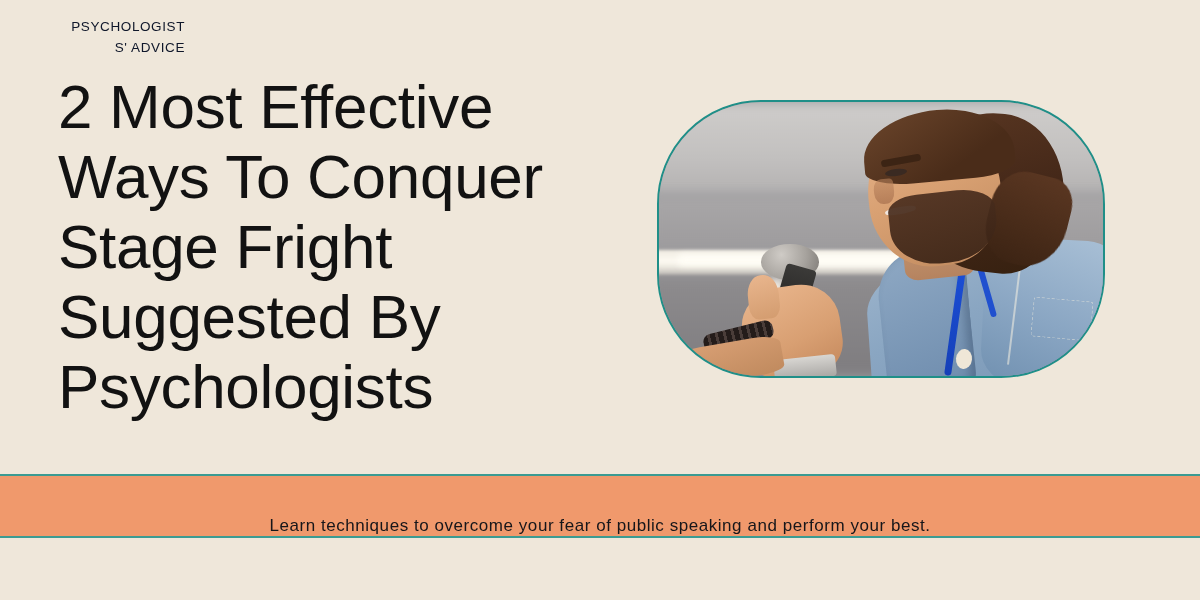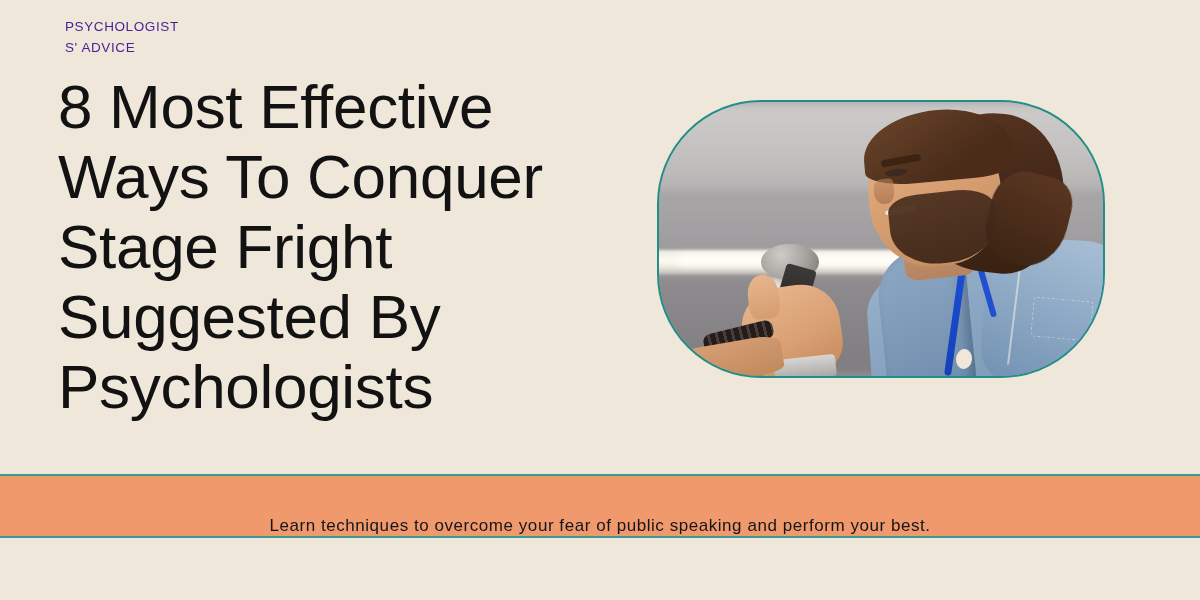--- a/index.html
+++ b/index.html
@@ -27,25 +27,26 @@
     left: 58px;
     top: 16px;
     width: 600px;
   }
 
   .eyebrow {
     width: 120px;
     font-size: 13.5px;
     line-height: 21px;
     letter-spacing: 0.6px;
-    color: #4c1d95;
+    color: #0f172a;
     font-weight: 400;
     padding-left: 7px;
     word-break: break-all;
     margin: 0 0 14px 0;
+    text-align: right;
   }
 
   .headline {
     margin: 0;
     font-size: 62px;
     line-height: 70px;
     font-weight: 300;
     letter-spacing: -0.3px;
     color: #121212;
     white-space: pre-line;
@@ -405,21 +406,21 @@
   }
 </style>
 </head>
 <body>
 
 <div class="poster">
 
   <div class="text-col">
     <div class="eyebrow">PSYCHOLOGISTS' ADVICE</div>
 
-    <h1 class="headline">8 Most Effective
+    <h1 class="headline">2 Most Effective
 Ways To Conquer
 Stage Fright
 Suggested By
 Psychologists</h1>
   </div>
 
   <div class="photo-frame">
     <div class="photo">
       <div class="bg-band band-top band-blur"></div>
       <div class="bg-band band-mid band-blur"></div>

